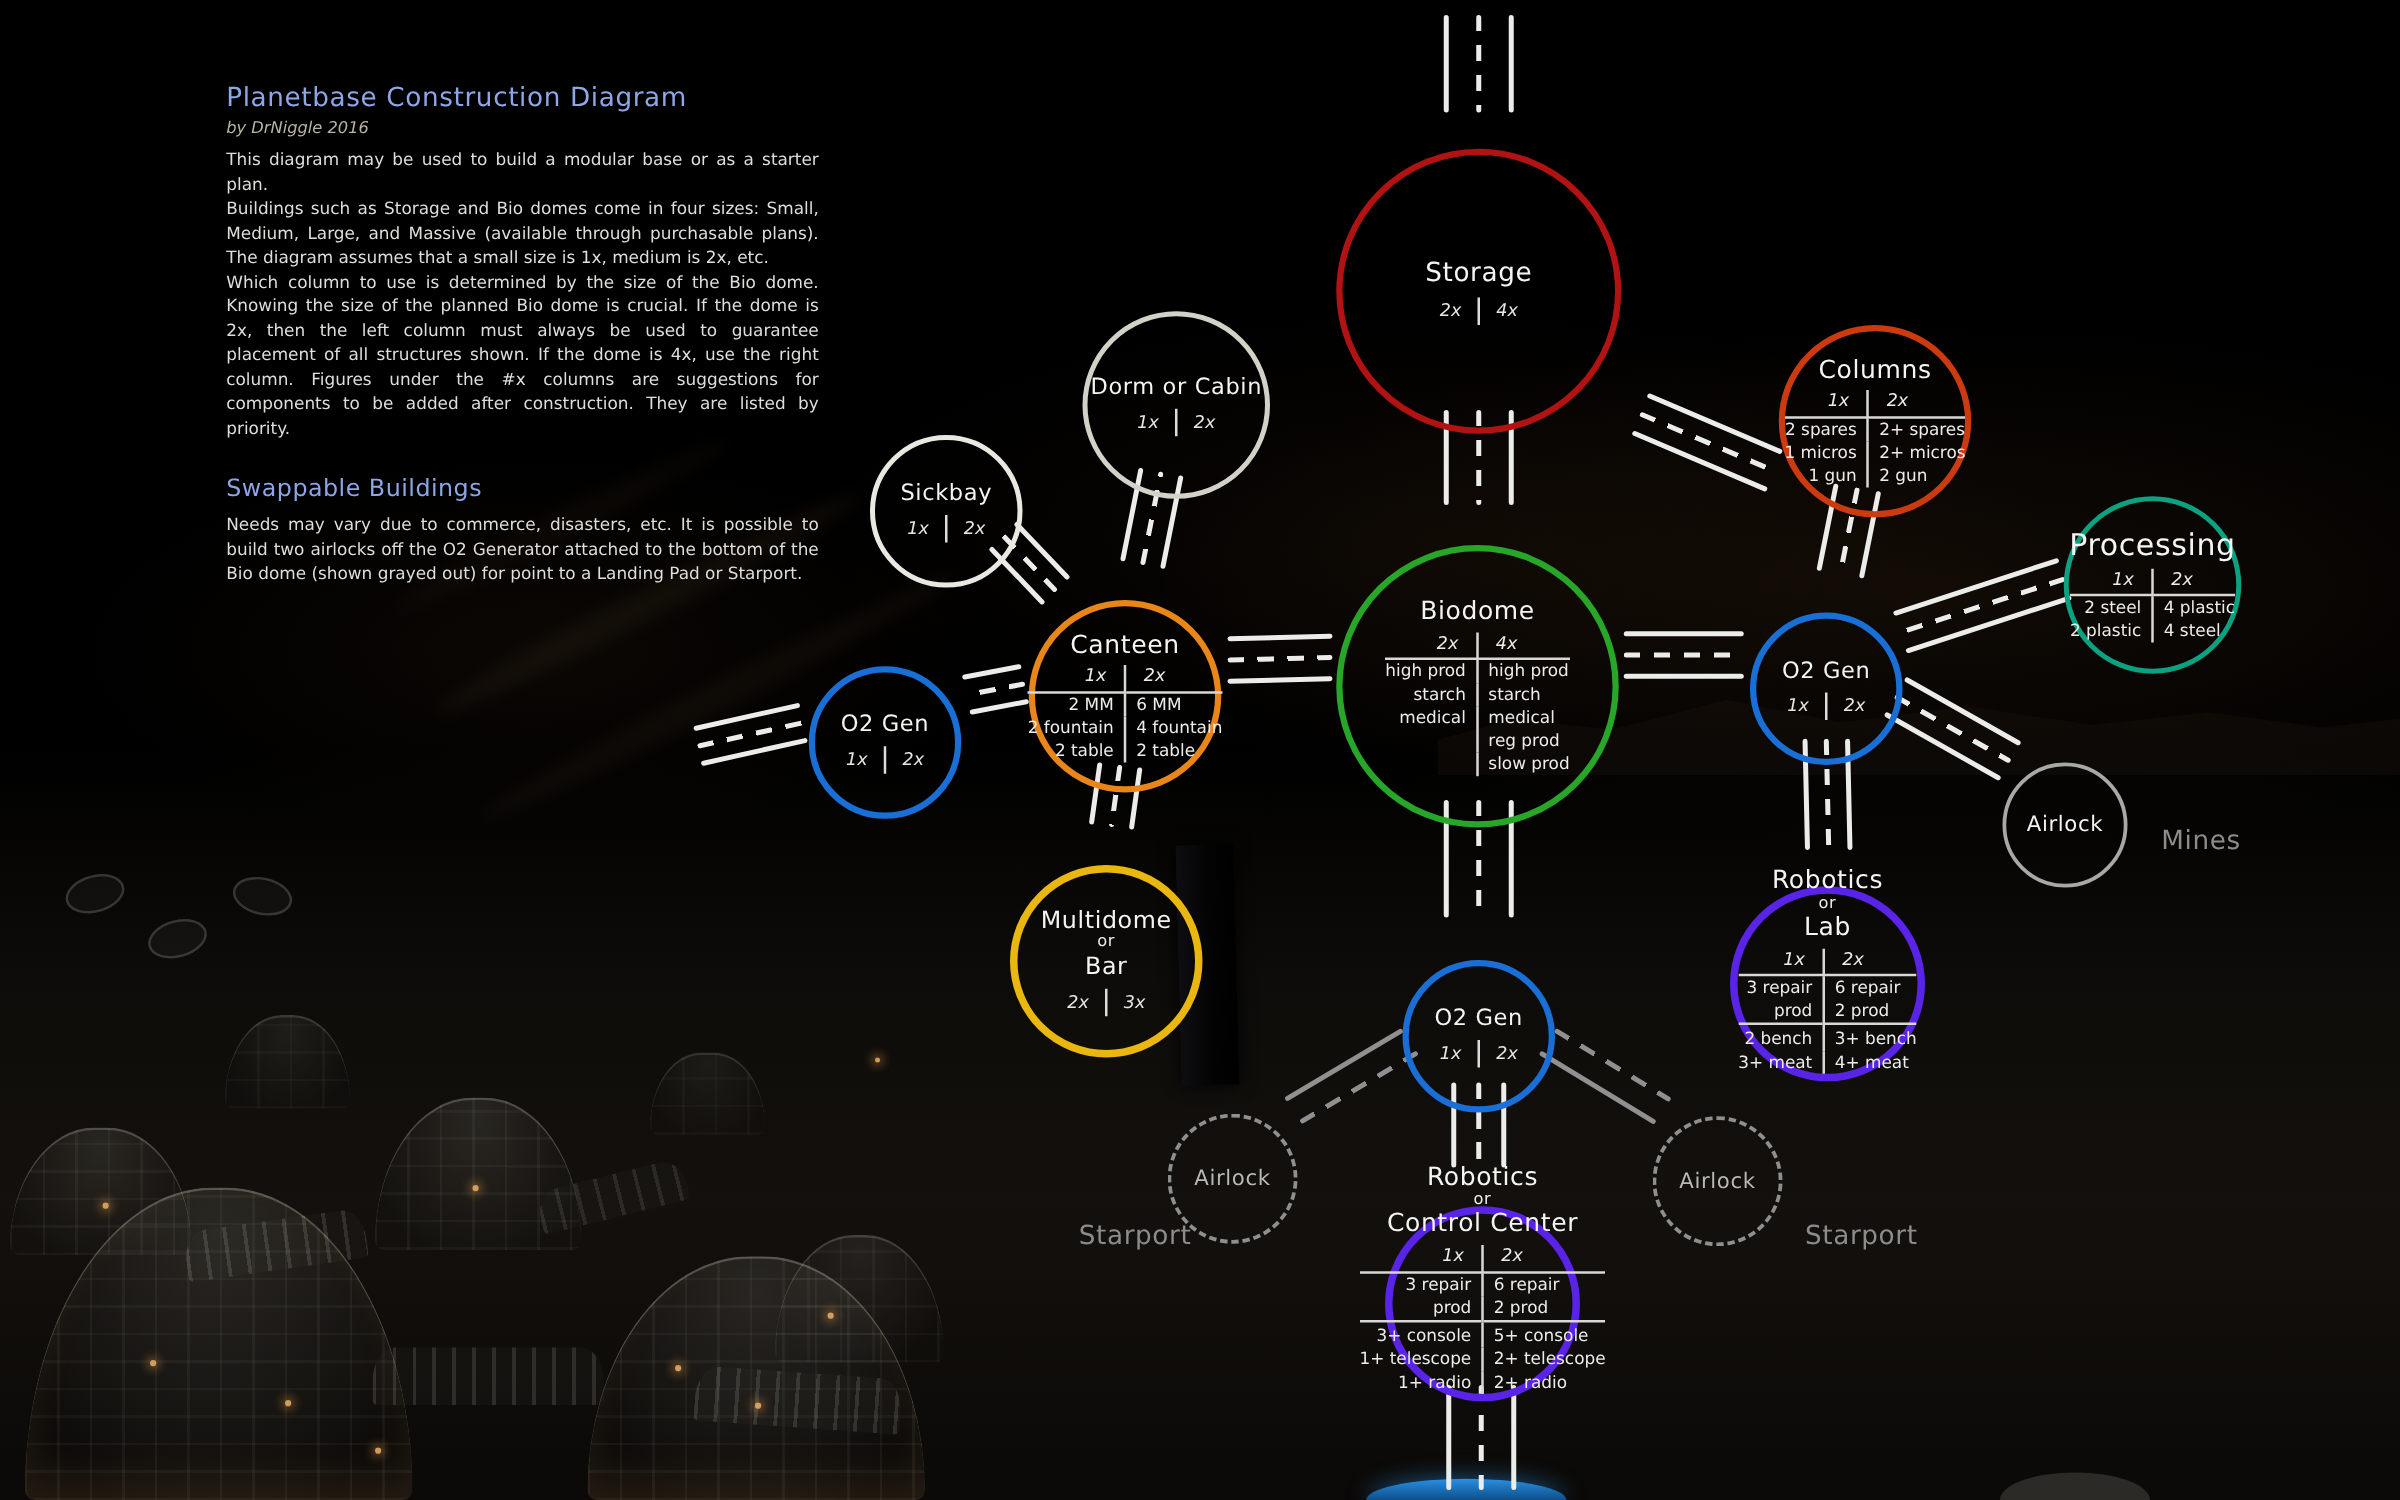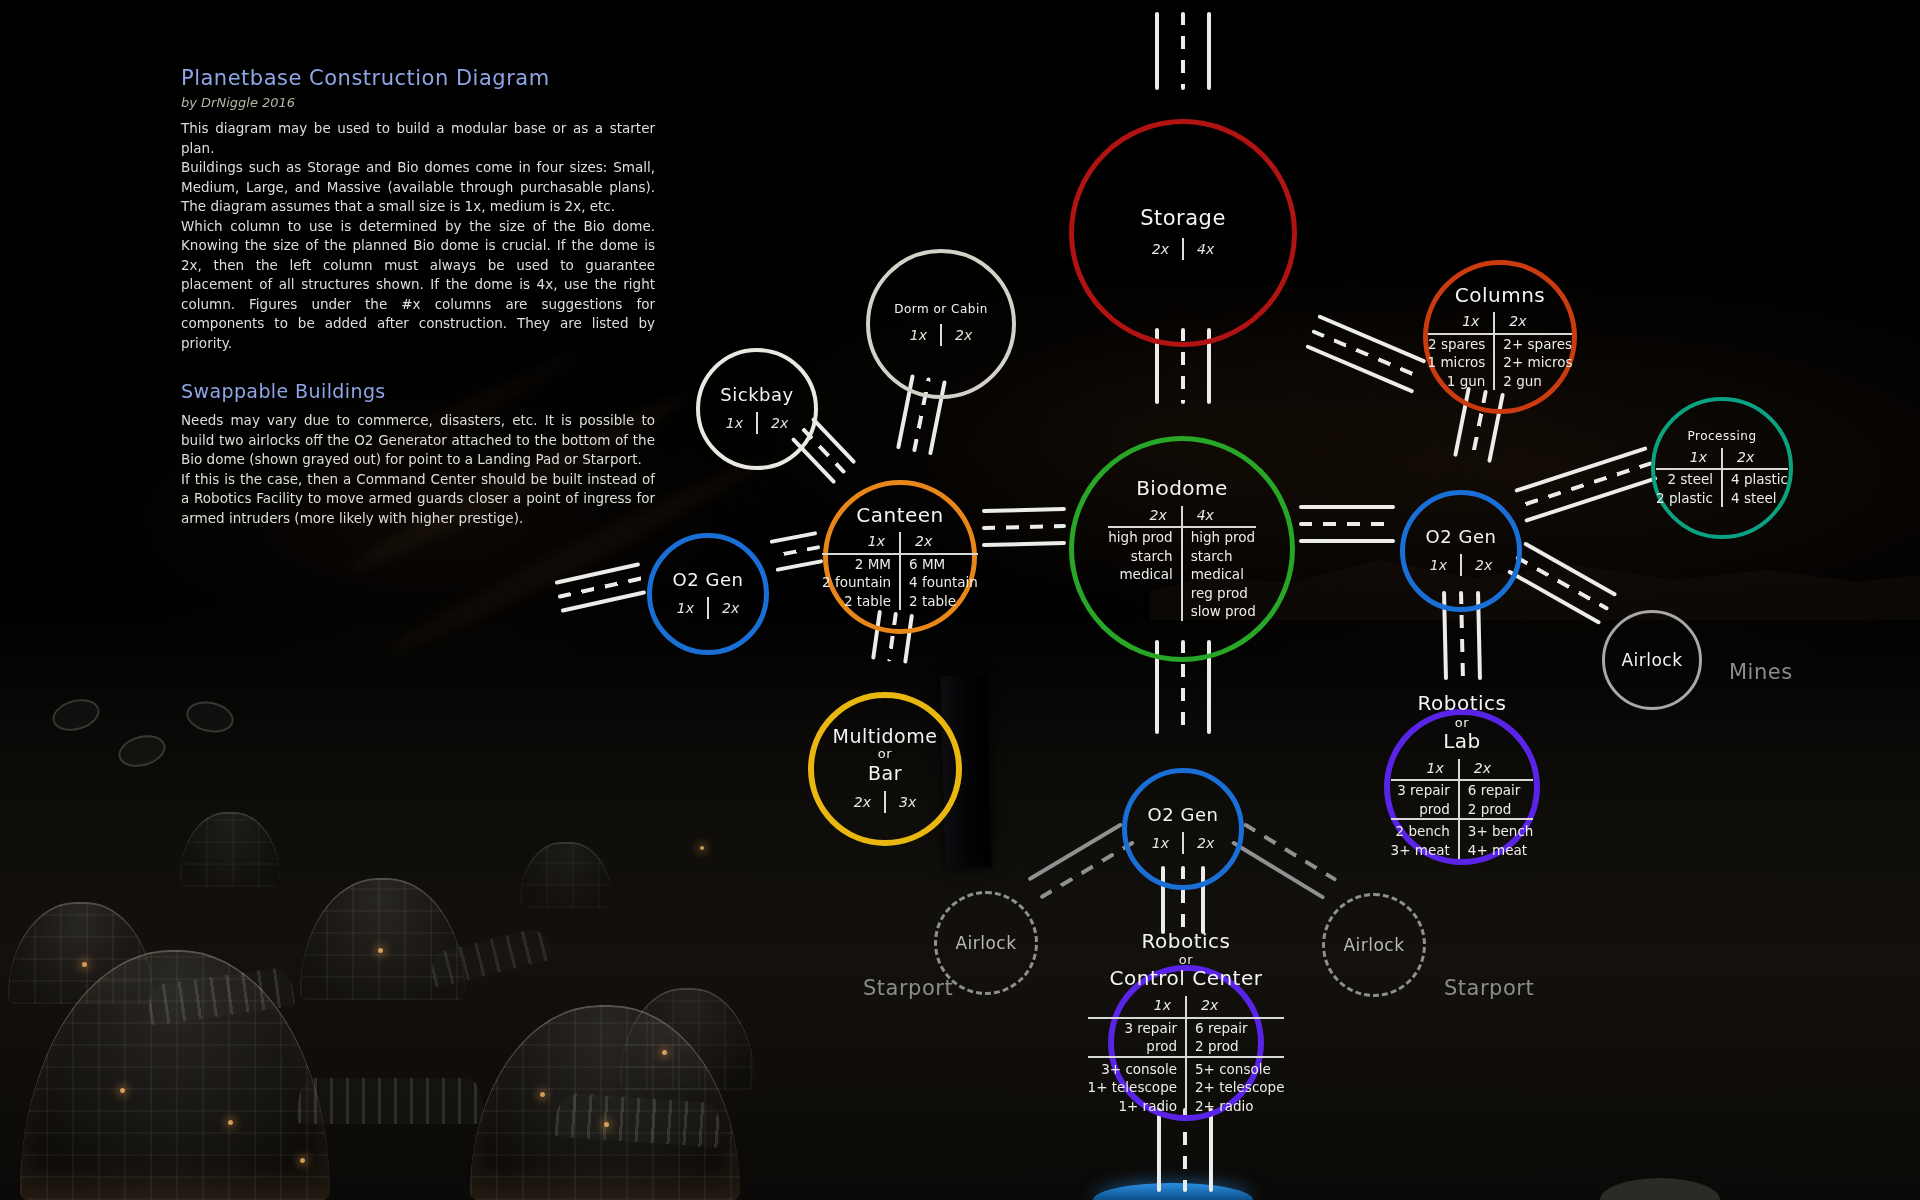--- a/index.html
+++ b/index.html
@@ -183,21 +183,21 @@
         <div class="ntitle" style="font-size: 21px;">
           <div>Storage</div>
         </div>
         <div class="nheader">
           <span>2x</span>
           <div class="vbar"></div>
           <span>4x</span>
         </div>
       </div>
       <div class="node" style="left: 866px; top: 222px; height: 150px; width: 150px; border-color: rgb(210, 210, 200); border-width: 4px;">
-        <div class="ntitle" style="font-size: 12px;">
+        <div class="ntitle" style="font-size: 18px;">
           <div>Dorm or Cabin</div>
         </div>
         <div class="nheader">
           <span>1x</span>
           <div class="vbar"></div>
           <span>2x</span>
         </div>
       </div>
       <div class="node" style="left: 696px; top: 321px; height: 122px; width: 122px; border-color: rgb(233, 233, 225); border-width: 4px; text-align: center;">
         <div class="ntitle" style="font-size: 18px;">
@@ -226,21 +226,21 @@
             <div class="tl">1 micros</div>
             <div class="tr">2+ micros</div>
           </div>
           <div class="trow">
             <div class="tl">1 gun</div>
             <div class="tr">2 gun</div>
           </div>
         </div>
       </div>
       <div class="node" style="left: 1651px; top: 370px; height: 142px; width: 142px; border-color: rgb(12, 161, 129); border-width: 4px;">
-        <div class="ntitle" style="font-size: 12px;">
+        <div class="ntitle" style="font-size: 24px;">
           <div>Processing</div>
         </div>
         <div class="ntable">
           <div class="trow thead">
             <div class="tl">1x</div>
             <div class="tr">2x</div>
           </div>
           <div class="trow">
             <div class="tl">2 steel</div>
             <div class="tr">4 plastic</div>
@@ -433,16 +433,15 @@
   </div>
 
   <div id="docpanel">
     <h1>Planetbase Construction Diagram</h1>
     <div class="byline">by DrNiggle 2016</div>
     <p class="intro">This diagram may be used to build a modular base or as a starter plan.</p>
     <p>Buildings such as Storage and Bio domes come in four sizes: Small, Medium, Large, and Massive (available through purchasable plans). The diagram assumes that a small size is 1x, medium is 2x, etc.</p>
     <p>Which column to use is determined by the size of the Bio dome. Knowing the size of the planned Bio dome is crucial. If the dome is 2x, then the left column must always be used to guarantee placement of all structures shown. If the dome is 4x, use the right column. Figures under the #x columns are suggestions for components to be added after construction. They are listed by priority.</p>
     <h2>Swappable Buildings</h2>
     <p>Needs may vary due to commerce, disasters, etc. It is possible to build two airlocks off the O2 Generator attached to the bottom of the Bio dome (shown grayed out) for point to a Landing Pad or Starport.</p>
-    <p>If this is the case, then a Command Center should be built instead of a Robotics Facility to move armed guards closer a point of ingress for armed intruders (more likely with higher prestige).</p>
   </div>
 
 </div>
 
 </body></html>

